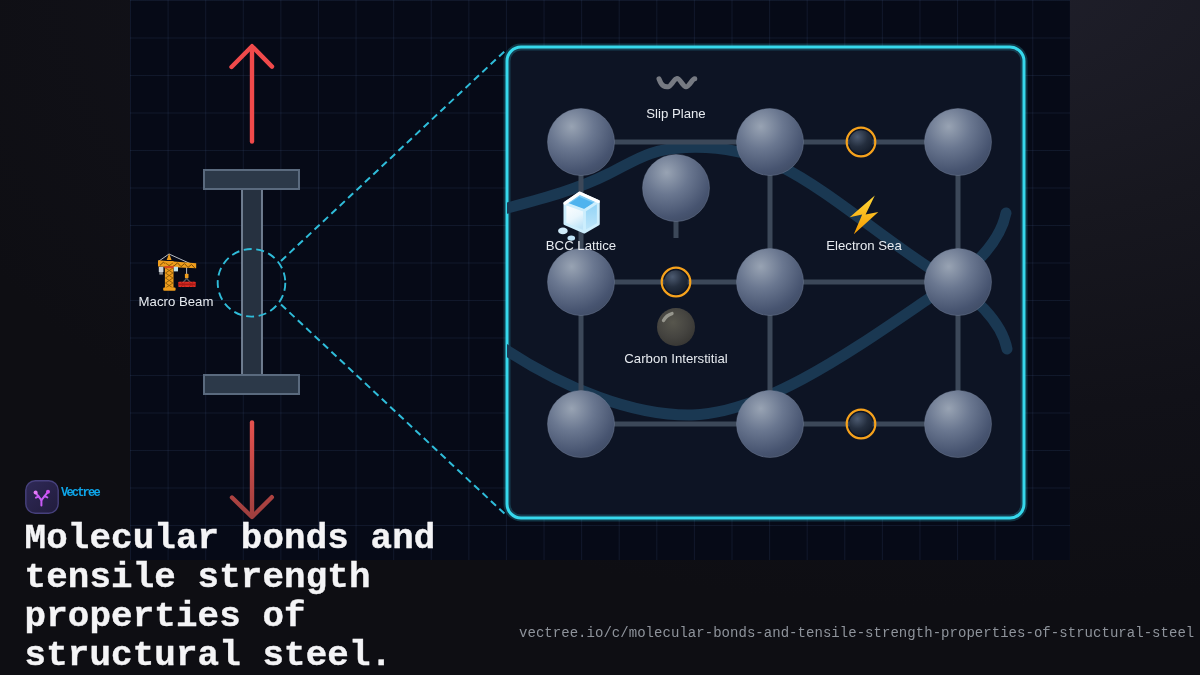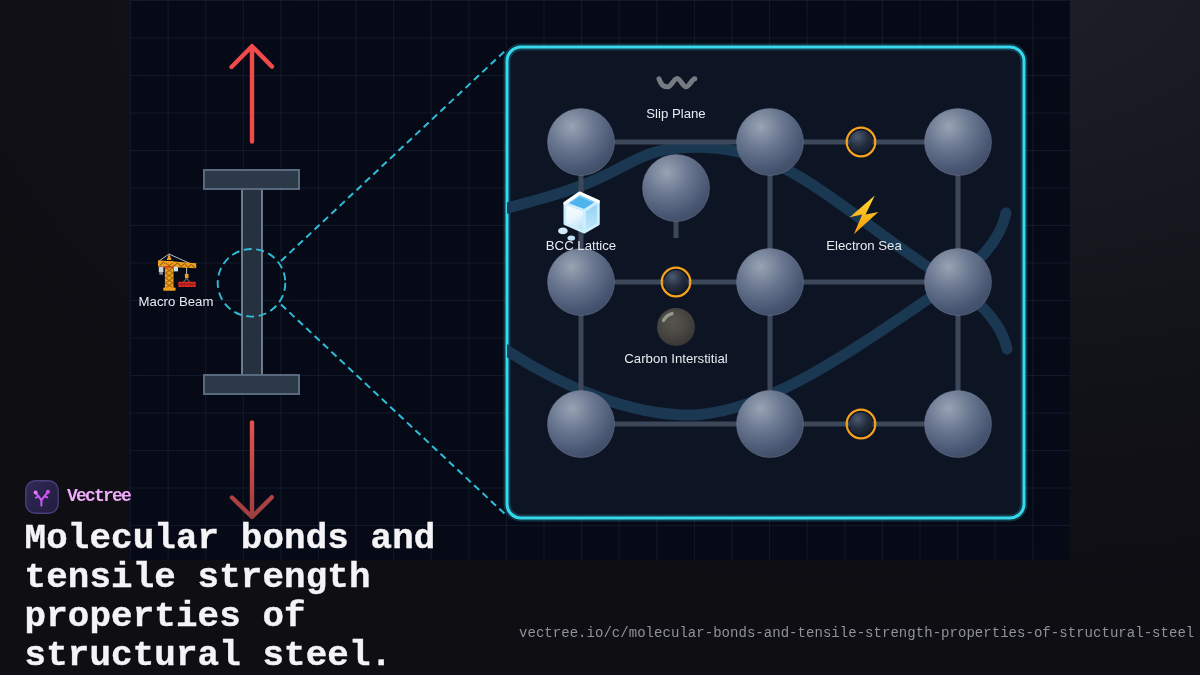--- a/index.html
+++ b/index.html
@@ -13,23 +13,23 @@
     background-color:#060a17;
     background-image:
       linear-gradient(to right, rgba(96,126,189,0.12) 1px, transparent 1px),
       linear-gradient(to bottom, rgba(96,126,189,0.12) 1px, transparent 1px);
     background-size:37.6px 37.5px;
   }
   #scene{position:absolute;left:0;top:0;width:1200px;height:675px;}
   .label{fill:#e7ebf0;font-family:"Liberation Sans",sans-serif;font-size:13.2px;}
   #logo{position:absolute;left:25px;top:480px;}
   #brand{
-    position:absolute;left:67px;top:486.5px;line-height:1;
+    position:absolute;left:61px;top:486.5px;line-height:1;
     font-family:"Liberation Mono",monospace;font-weight:bold;
-    font-size:18px;letter-spacing:-1.8px;color:#f0abfc;
+    font-size:12px;letter-spacing:-1.8px;color:#0ea5e9;
   }
   #headline{
     position:absolute;left:24.5px;top:518.9px;
     font-family:"Liberation Mono",monospace;font-weight:bold;
     font-size:35.8px;line-height:39px;letter-spacing:0.15px;color:#f4f4f6;-webkit-text-stroke:0.4px #f4f4f6;
     white-space:pre;
   }
   #url{
     position:absolute;left:503px;top:625px;
     font-family:"Liberation Mono",monospace;font-size:14px;

